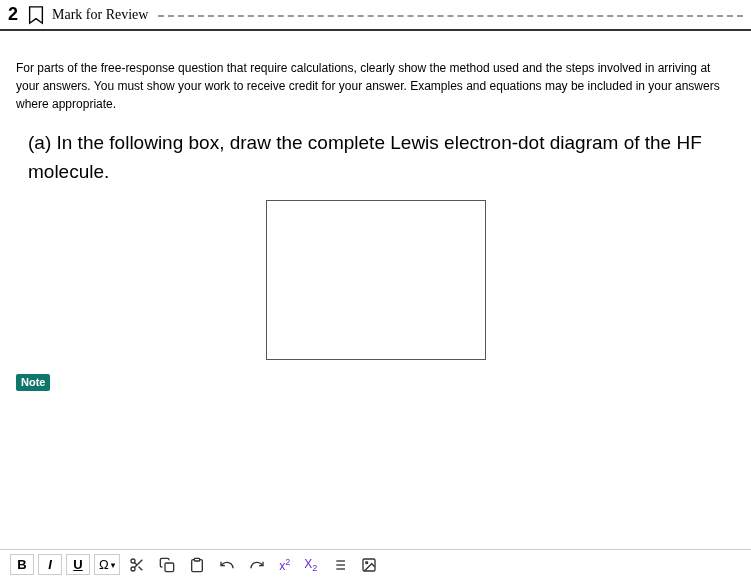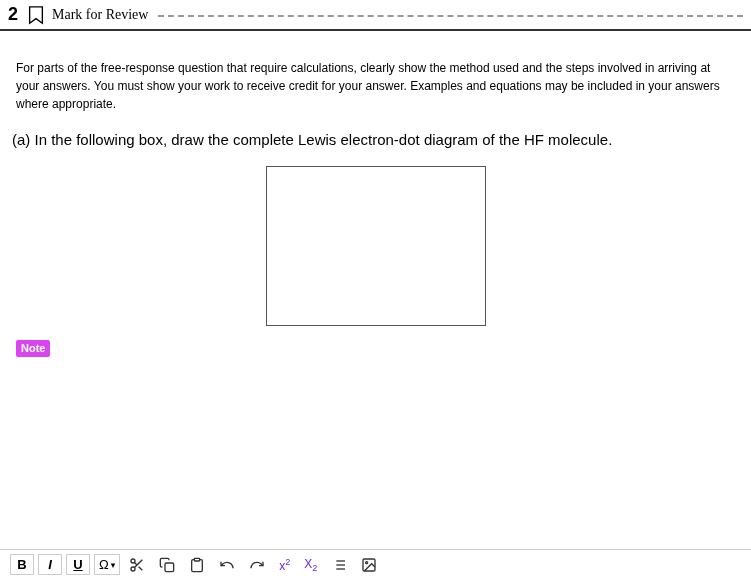--- a/index.html
+++ b/index.html
@@ -54,22 +54,22 @@
     }
 
     .question-intro {
       padding: 10px 16px;
       font-size: 13px;
       color: #000;
       line-height: 1.5;
     }
 
     .question-part {
-      padding: 8px 12px;
-      font-size: 15px;
+      padding: 8px 28px;
+      font-size: 19px;
       color: #000;
       line-height: 1.5;
     }
 
     .drawing-box-wrapper {
       display: flex;
       justify-content: center;
       padding: 6px 0 8px 0;
     }
 
@@ -84,21 +84,21 @@
       padding: 6px 16px;
       display: flex;
       align-items: flex-start;
       font-size: 12px;
       color: #000;
       line-height: 1.4;
       flex-wrap: wrap;
     }
 
     .note-badge {
-      background: #d946ef;
+      background: #0f766e;
       color: #fff;
       font-size: 11px;
       font-weight: bold;
       padding: 1px 5px;
       margin-right: 6px;
       border-radius: 2px;
       white-space: nowrap;
       flex-shrink: 0;
     }
 

